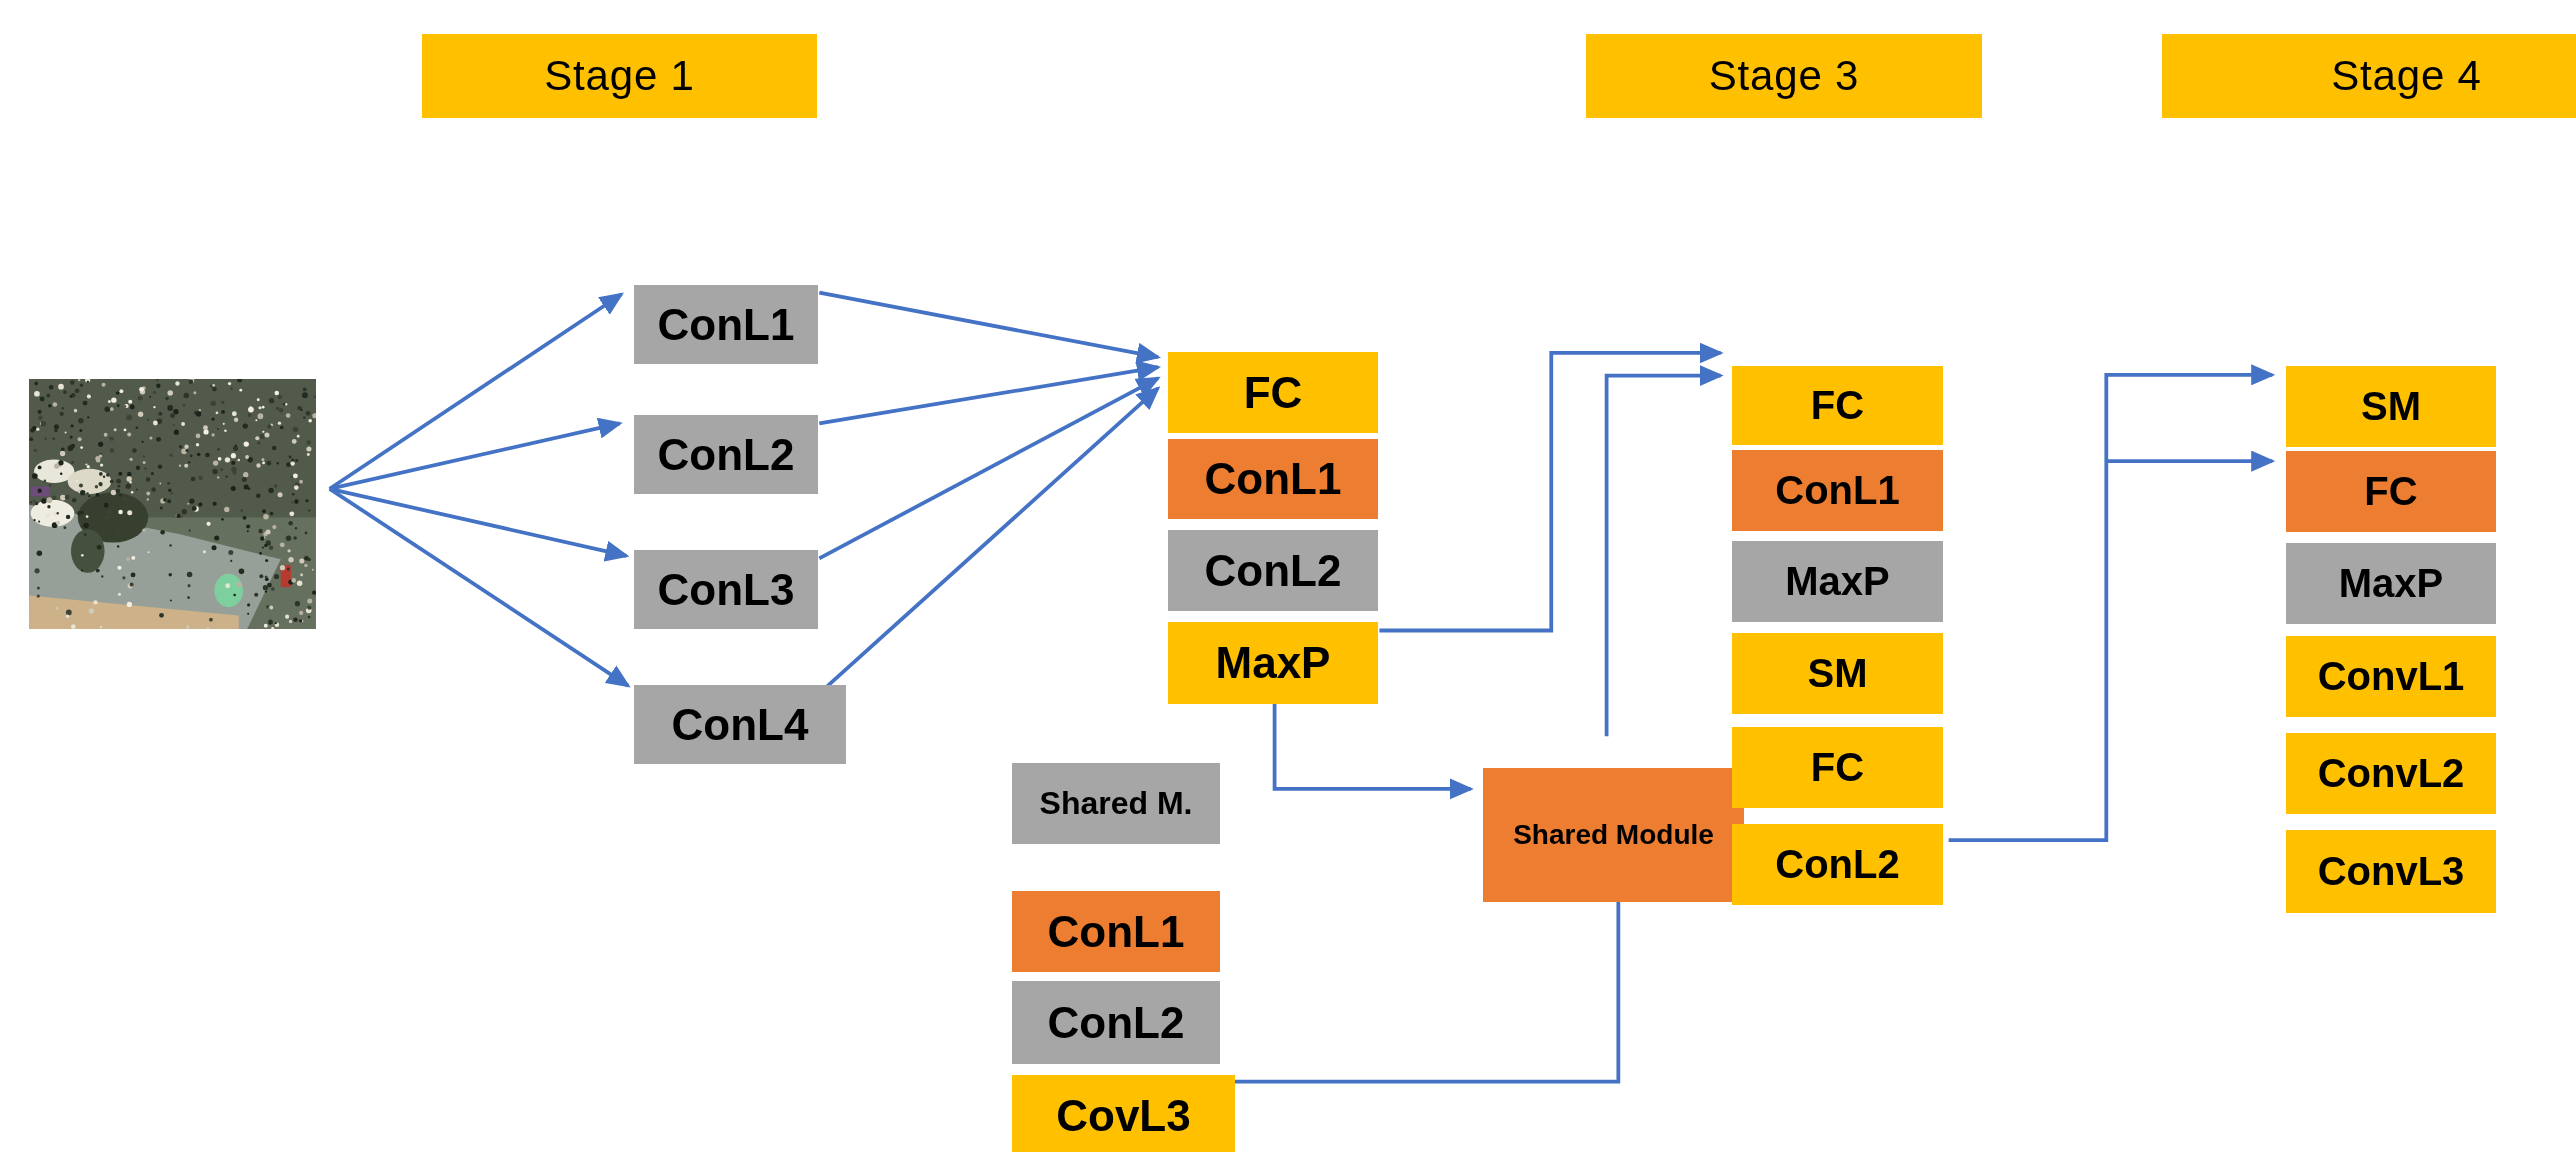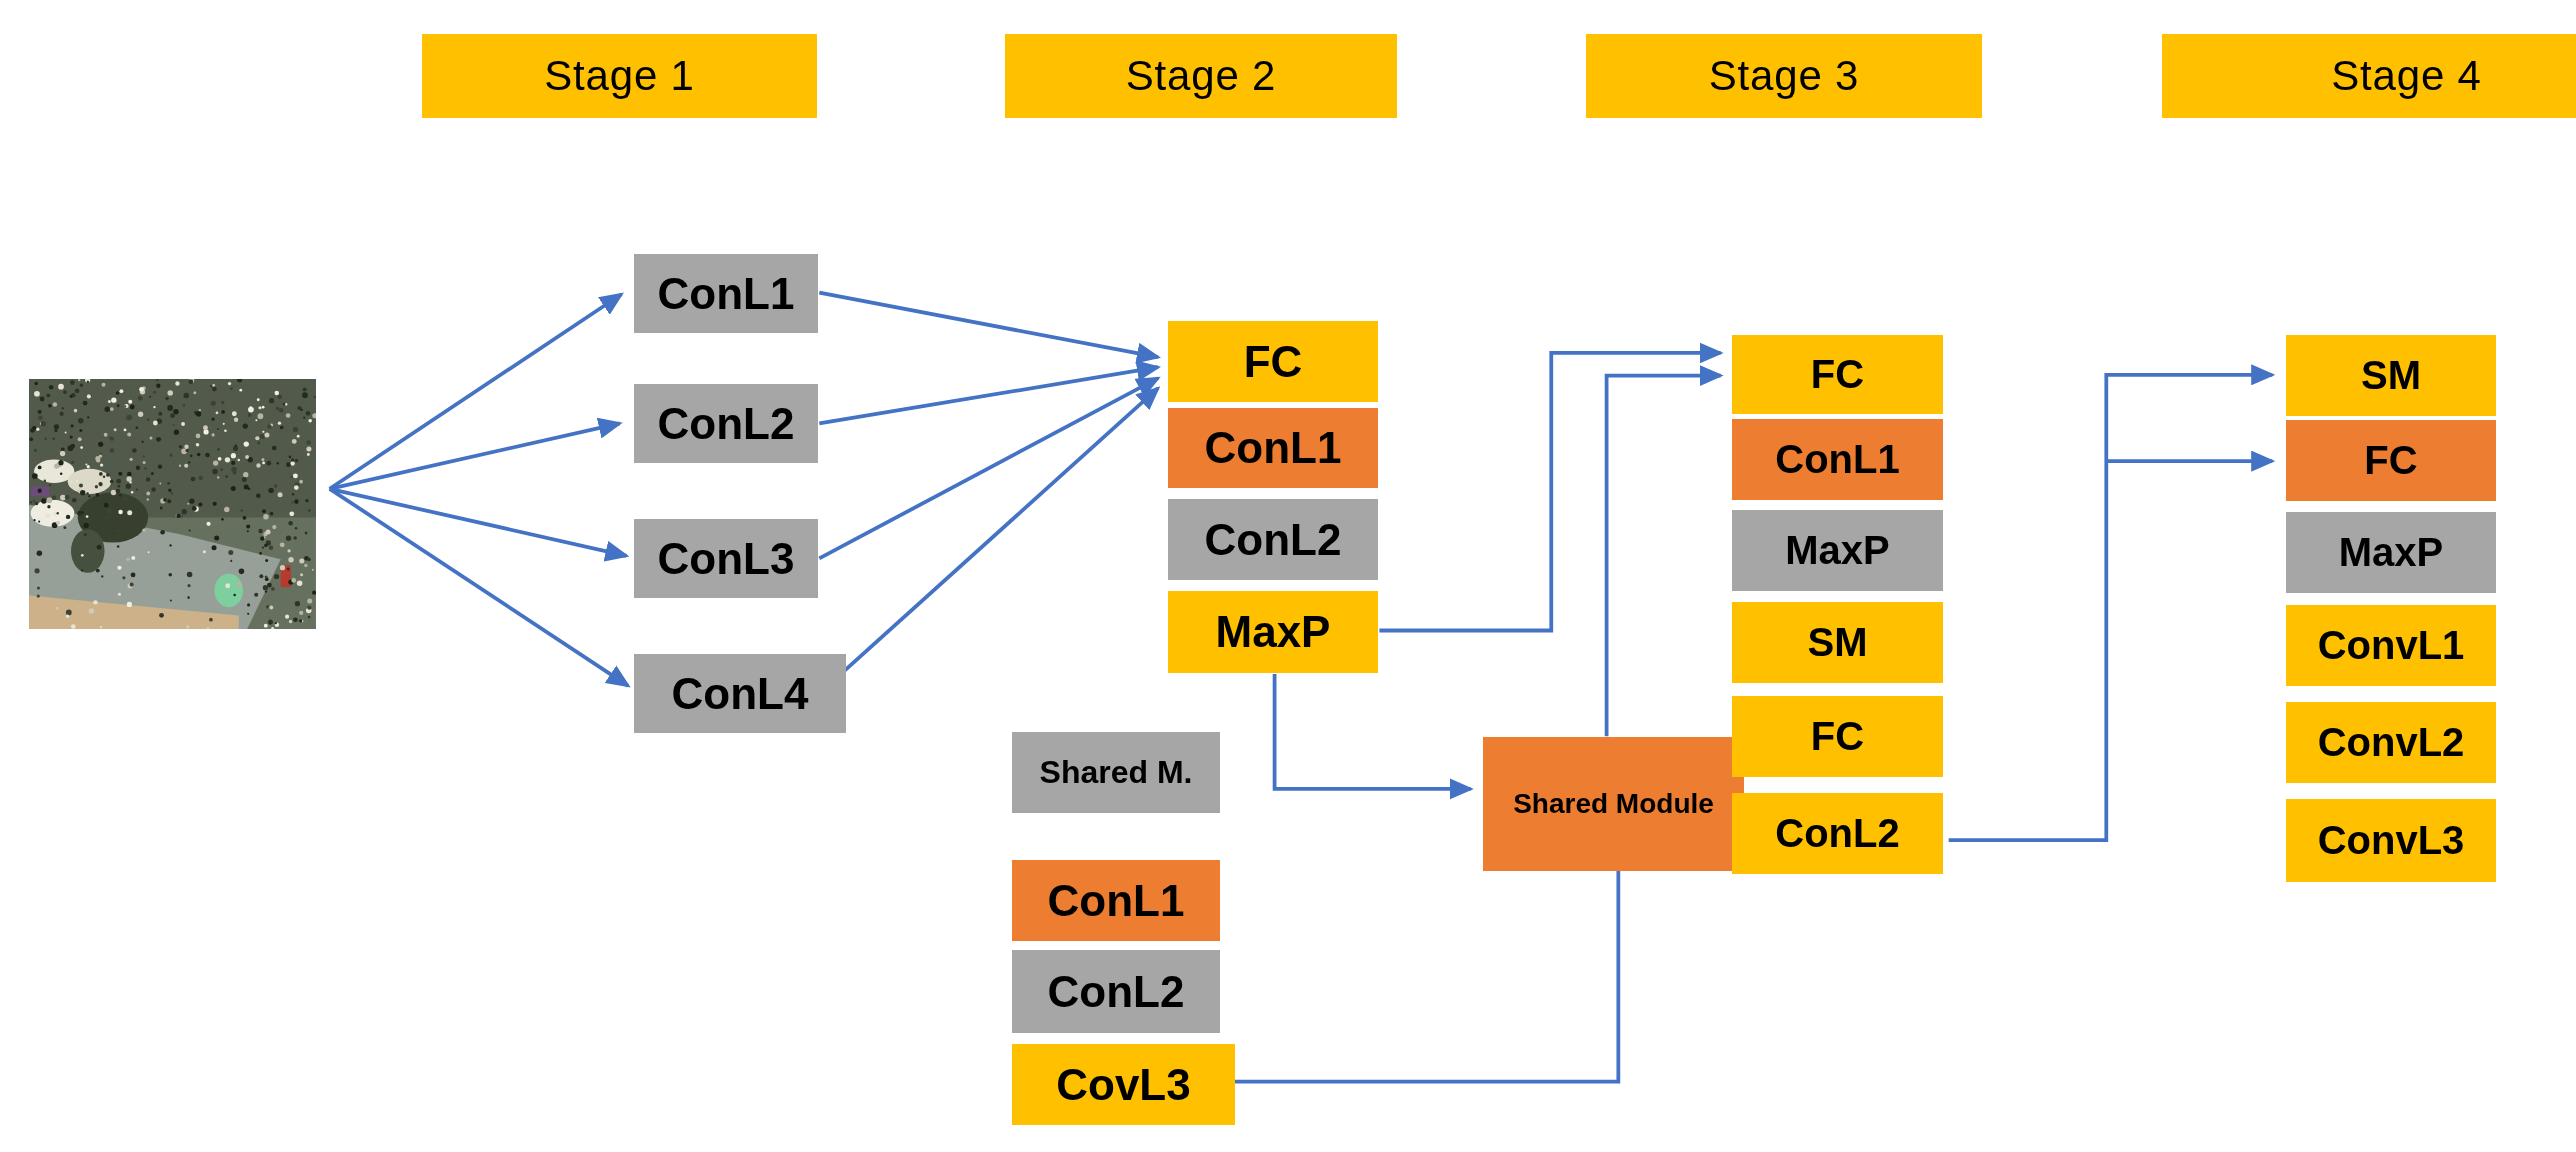--- a/index.html
+++ b/index.html
@@ -29,20 +29,21 @@
   }
   .box {
     position: absolute;
     display: flex;
     align-items: center;
     justify-content: center;
     color: #000000;
     font-weight: 700;
     font-size: 44px;
     text-align: center;
+    margin-top: 31px;
   }
   .gold   { background: #FFC000; }
   .orange { background: #ED7D31; }
   .gray   { background: #A6A6A6; }
   .fs48 { font-size: 40px; }
   .fs38 { font-size: 32px; }
   .module {
     font-size: 28px;
     line-height: 1.18;
     padding: 16px 25px;
@@ -563,21 +564,20 @@
       <circle cx="45.5" cy="140.9" r="2.9" fill="#3c4334"></circle>
       <circle cx="219.6" cy="29.0" r="3.2" fill="#3c4334"></circle>
       <circle cx="52.8" cy="295.1" r="2.8" fill="#e8e4d3"></circle>
       <circle cx="120.0" cy="159.5" r="3.0" fill="#e8e4d3"></circle>
       <circle cx="107.8" cy="256.6" r="1.8" fill="#e8e4d3"></circle>
       <circle cx="69.2" cy="164.0" r="1.6" fill="#e8e4d3"></circle>
       <circle cx="71.4" cy="20.8" r="2.5" fill="#e8e4d3"></circle>
     </svg>
 
   <div class="hdr" style="left:422px; top:34px;  width:395px; height:84px;">Stage 1</div>
-  <div class="hdr" style="left:1005px; top:34px; width:392px; height:84px;">Stage 2</div>
   <div class="hdr" style="left:1586px; top:34px; width:396px; height:84px;">Stage 3</div>
   <div class="hdr" style="left:2162px; top:34px; width:395px; height:84px;padding-left:47px;">Stage 4</div>
 
   <div class="box gray" style="left:634px; top:254px; width:184px; height:79px;">ConL1</div>
   <div class="box gray" style="left:634px; top:384px; width:184px; height:79px;">ConL2</div>
   <div class="box gray" style="left:634px; top:519px; width:184px; height:79px;">ConL3</div>
   <div class="box gray" style="left:634px; top:654px; width:212px; height:79px;">ConL4</div>
 
   <div class="box gold" style="left:1168px; top:321px; width:210px; height:81px;">FC</div>
   <div class="box orange" style="left:1168px; top:408px; width:210px; height:80px;">ConL1</div>

